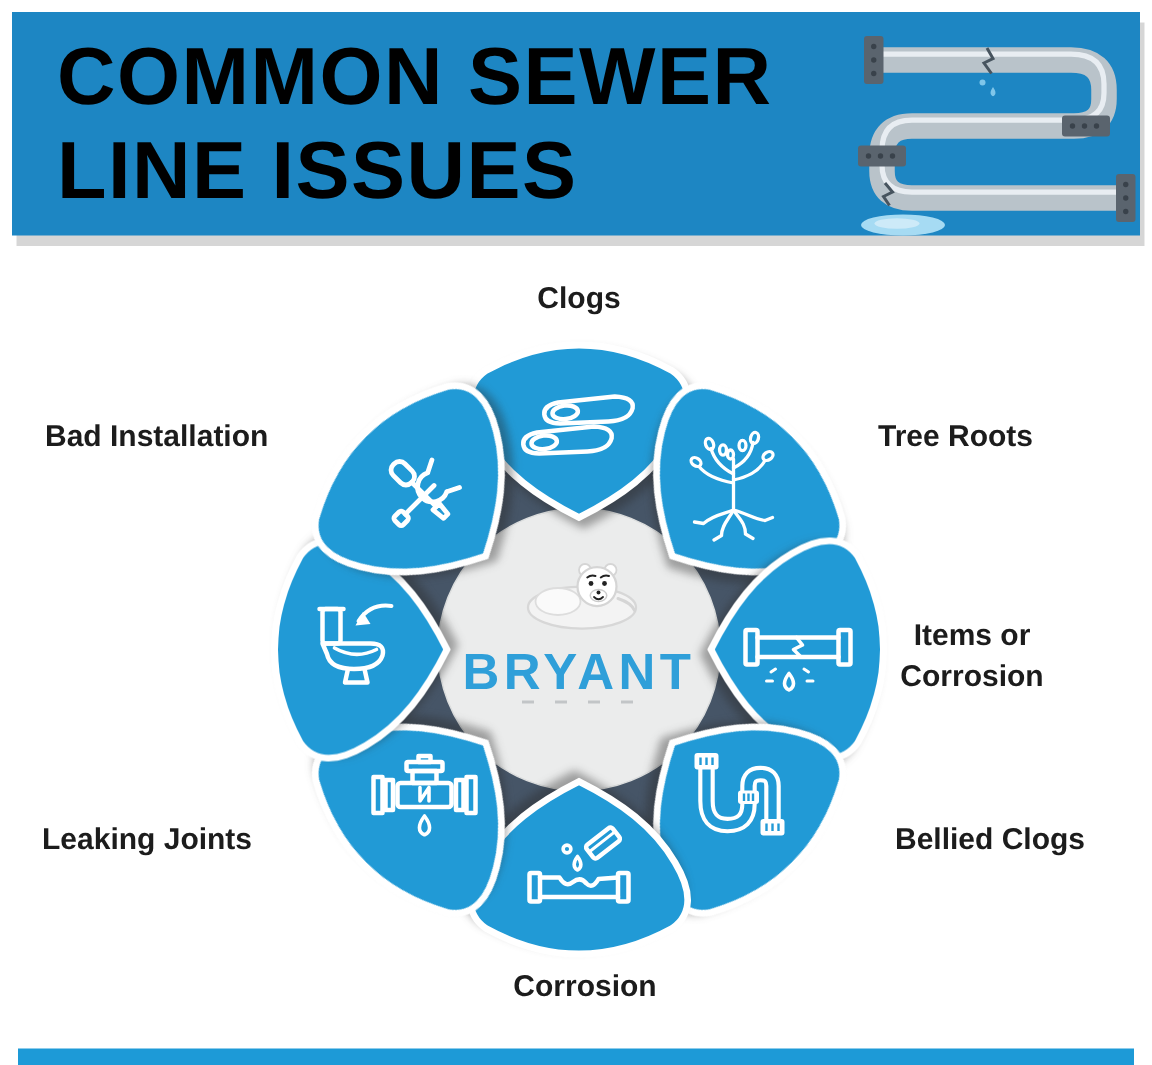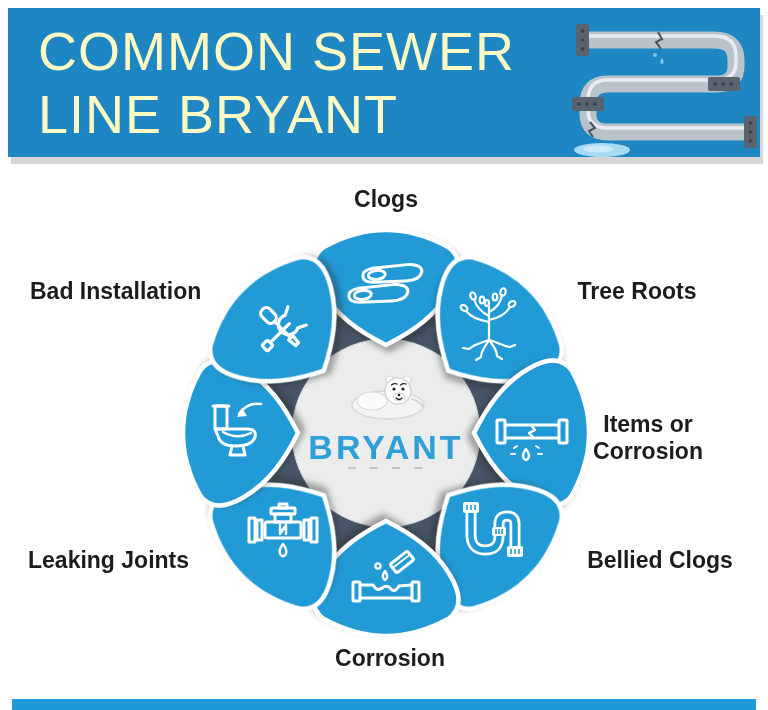--- a/index.html
+++ b/index.html
@@ -2,46 +2,46 @@
 <html><head>
 <meta charset="utf-8">
 <style>
   html,body{margin:0;padding:0;background:#ffffff;}
   .canvas{position:relative;width:768px;height:710px;background:#ffffff;
           font-family:"Liberation Sans",sans-serif;overflow:hidden;}
 
   
   .header{position:absolute;left:8px;top:8px;width:752px;height:149px;
           background:#1d86c3;box-shadow:3px 7px 0 rgba(0,0,0,.16);}
-  .title{position:absolute;left:30px;top:12px;color:#fef9c3;
-         font-size:54px;font-weight:400;line-height:63px;letter-spacing:1px;}
+  .title{position:absolute;left:30px;top:12px;color:#000000;
+         font-size:54px;font-weight:700;line-height:63px;letter-spacing:1px;}
   .pipe-art{position:absolute;left:548px;top:10px;}
 
   
   .wheel-svg{position:absolute;left:151px;top:201px;}
   .petal{filter:drop-shadow(3px 5px 3px rgba(40,40,40,.40));}
   .ring{filter:drop-shadow(0px 5px 5px rgba(0,0,0,.30));}
 
   
-  .label{position:absolute;font-size:23px;font-weight:700;color:#1c1c1c;
+  .label{position:absolute;font-size:20px;font-weight:700;color:#1c1c1c;
          line-height:27px;letter-spacing:0px;}
   .al{text-align:center;}.ar{}.ac{text-align:center;}
 
   
   .footer-bar{position:absolute;left:12px;top:699px;width:744px;height:11px;background:#1d9ad7;}
 </style>
 </head>
 <body>
 
 <div class="canvas">
 
   <div class="header">
     <div class="title">
       <div>COMMON SEWER</div>
-      <div>LINE BRYANT</div>
+      <div>LINE ISSUES</div>
     </div>
     <svg class="pipe-art" width="210" height="142" viewBox="0 0 210 142">
       <path d="M 30,22 H 158 Q 180,22 180,42 V 48 Q 180,66 160,66 H 52 Q 32,66 32,86 V 96 Q 32,114 52,114 H 194" fill="none" stroke="#b9c3ca" stroke-width="17"></path>
       <path d="M 30,22 H 158 Q 180,22 180,42 V 48 Q 180,66 160,66 H 52 Q 32,66 32,86 V 96 Q 32,114 52,114 H 194" fill="none" stroke="#eaeff3" stroke-width="3.5" transform="translate(0,-4)" opacity="0.95"></path>
       <ellipse cx="46" cy="132" rx="28" ry="7" fill="#a6dbf3"></ellipse>
       <ellipse cx="42" cy="131" rx="15" ry="3.5" fill="#cdeaf8"></ellipse>
       <g fill="#5a646e">
         <rect x="20" y="6" width="13" height="32" rx="2"></rect>
         <rect x="152" y="59" width="32" height="14" rx="2"></rect>
         <rect x="16" y="79" width="32" height="14" rx="2"></rect>

